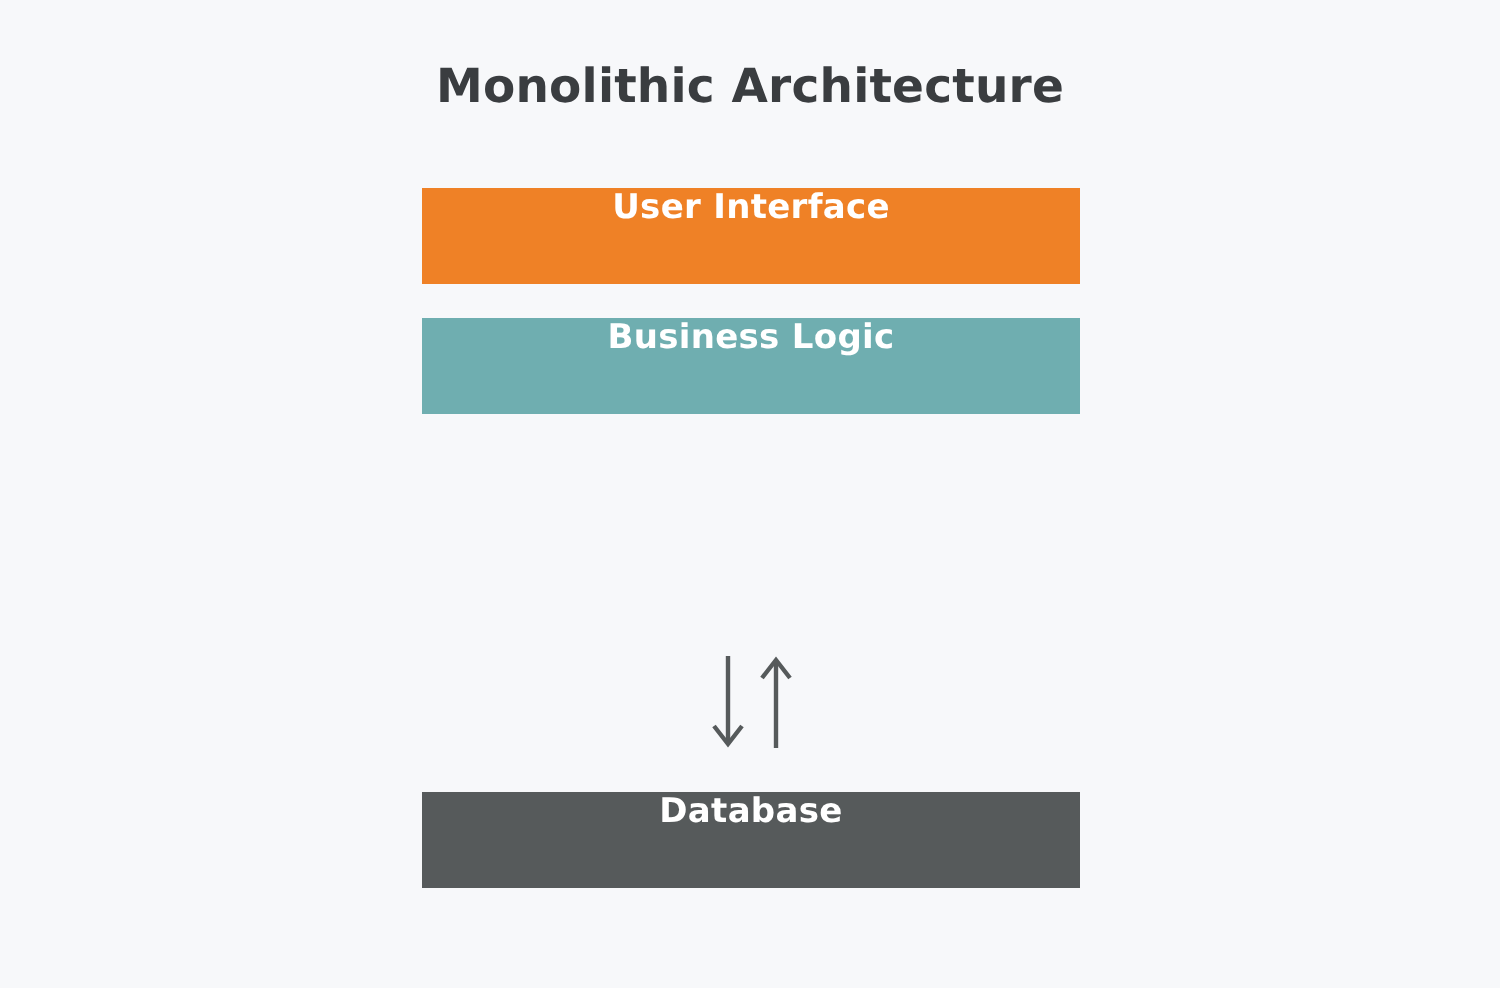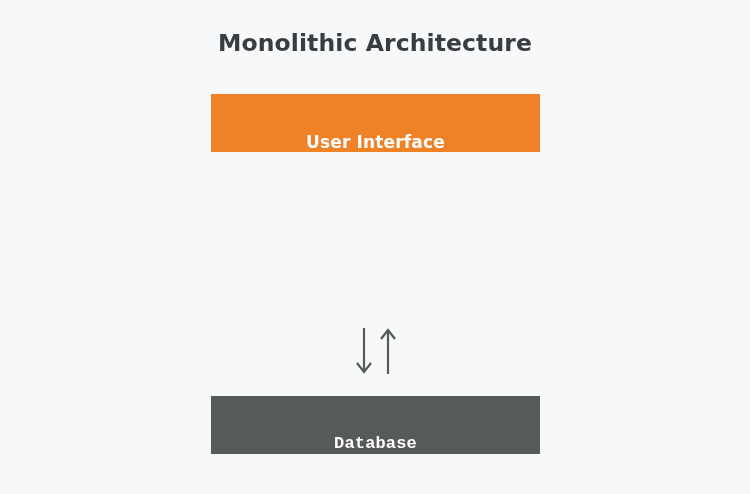--- a/index.html
+++ b/index.html
@@ -34,24 +34,24 @@
     white-space: nowrap;
   }
   .layer-stack {
     position: absolute;
     left: 211px;
     top: 94px;
     width: 329px;
   }
   .layer-box {
     width: 329px;
-    height: 58px;
+    height: 48px;
     margin-bottom: 17px;
     display: flex;
-    align-items: flex-end;
+    align-items: flex-start;
     justify-content: center;
     box-sizing: border-box;
   }
   .layer-label {
     font-size: 17px;
     font-weight: bold;
     color: #ffffff;
     letter-spacing: 0.15px;
     line-height: 20px;
     white-space: nowrap;
@@ -67,39 +67,41 @@
     justify-content: center;
   }
   .connector svg {
     display: block;
   }
   .db-wrap {
     position: absolute;
     left: 211px;
     top: 396px;
     width: 329px;
-    font-family: Liberation Mono, monospace;
   }
   .db-wrap .layer-box {
     margin-bottom: 0;
   }
 </style>
 </head>
 <body>
 
 <div class="canvas">
 
   <div class="diagram-title">Monolithic Architecture</div>
 
   <div class="layer-stack">
 
     <div class="layer-box" style="background:#ef8126">
       <span class="layer-label">User Interface</span>
     </div>
 
+    <div class="layer-box" style="background:#6faeb0">
+      <span class="layer-label">Business Logic</span>
+    </div>
 
 
   </div>
 
   <div class="connector">
     <svg width="46" height="52" viewBox="0 0 46 52" fill="none">
       <g stroke="#565a5b" stroke-width="2.2" fill="none">
         <line x1="11" y1="3" x2="11" y2="46"></line>
         <polyline points="4,38 11,47 18,38"></polyline>
       </g>

